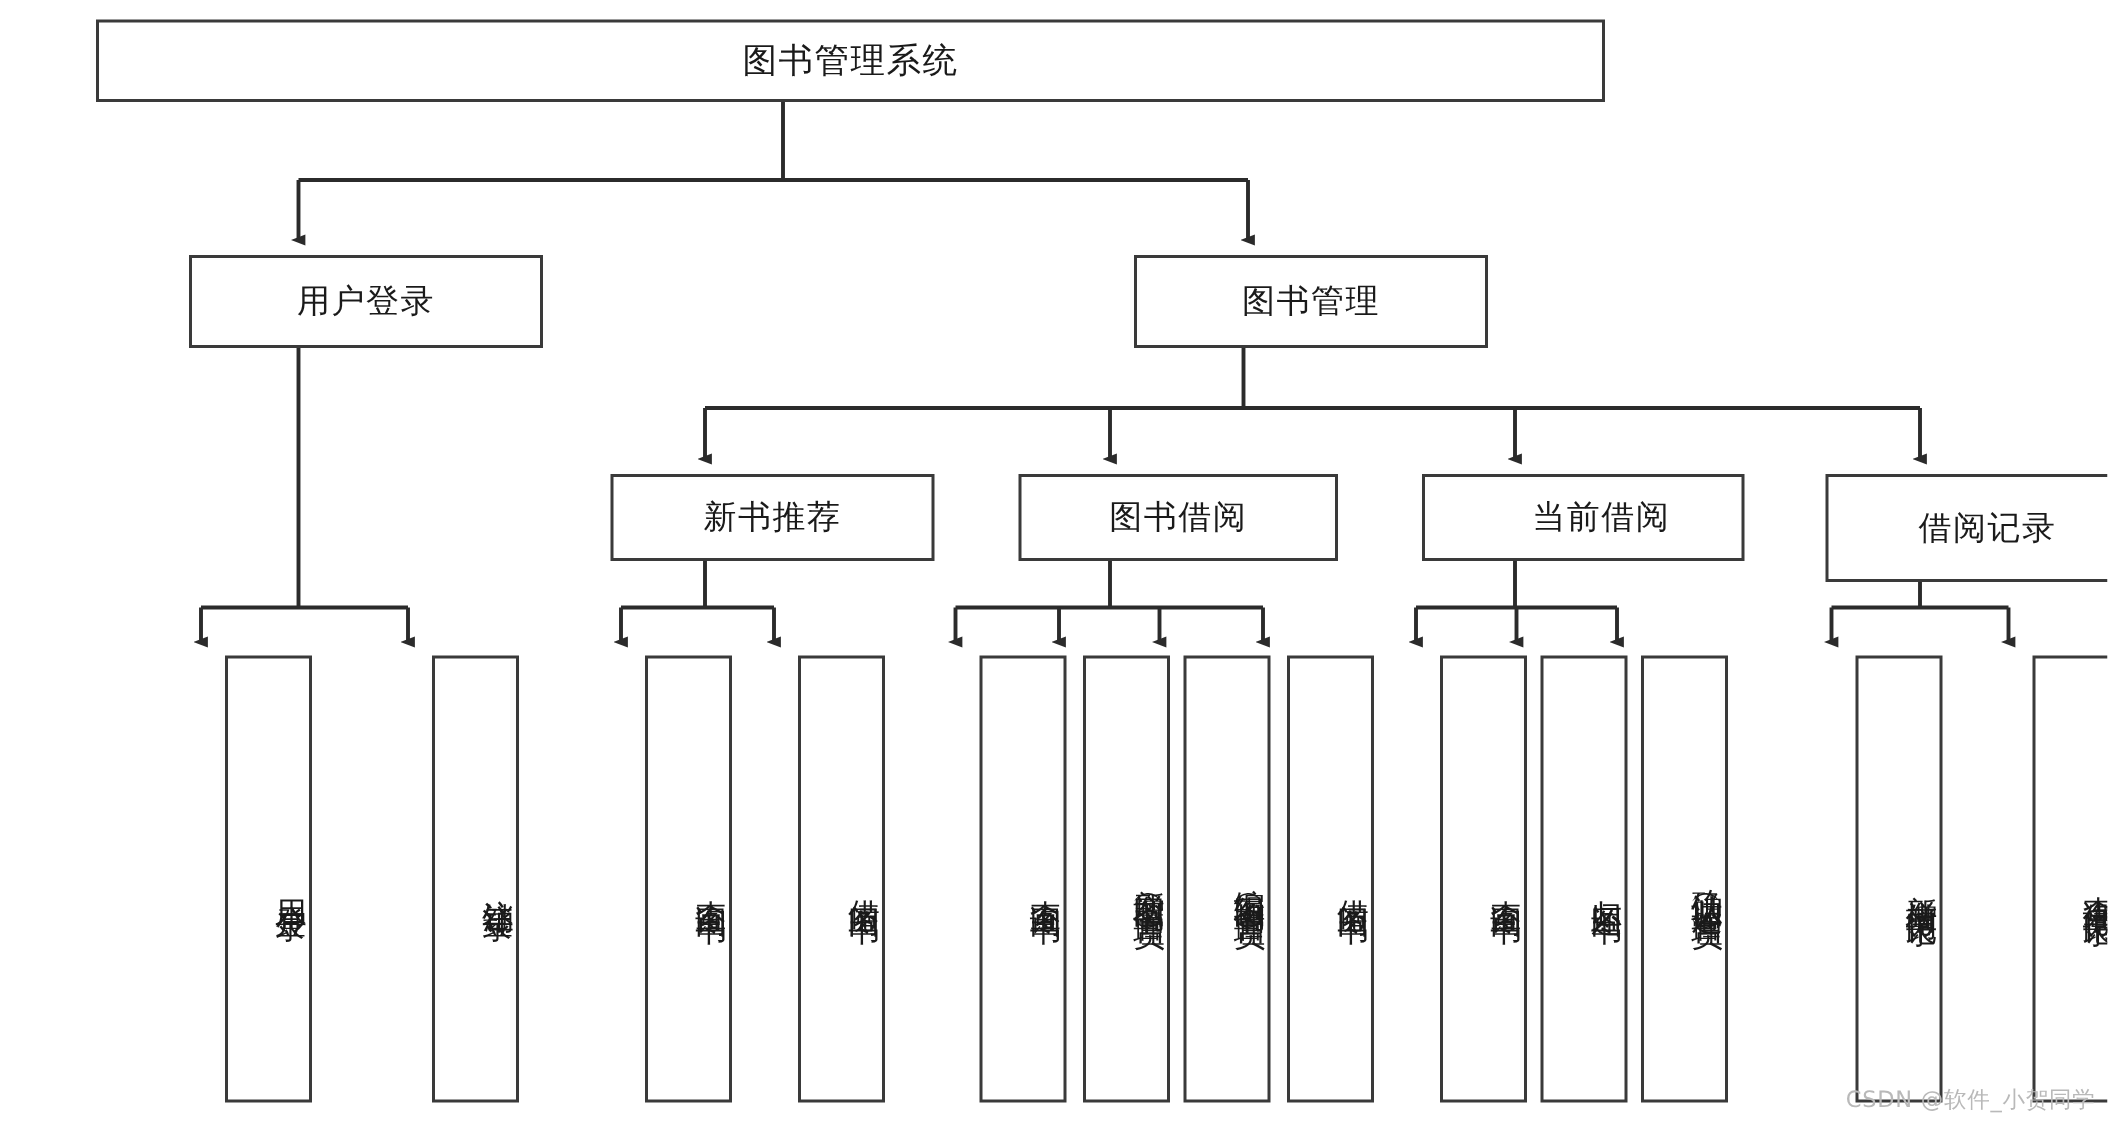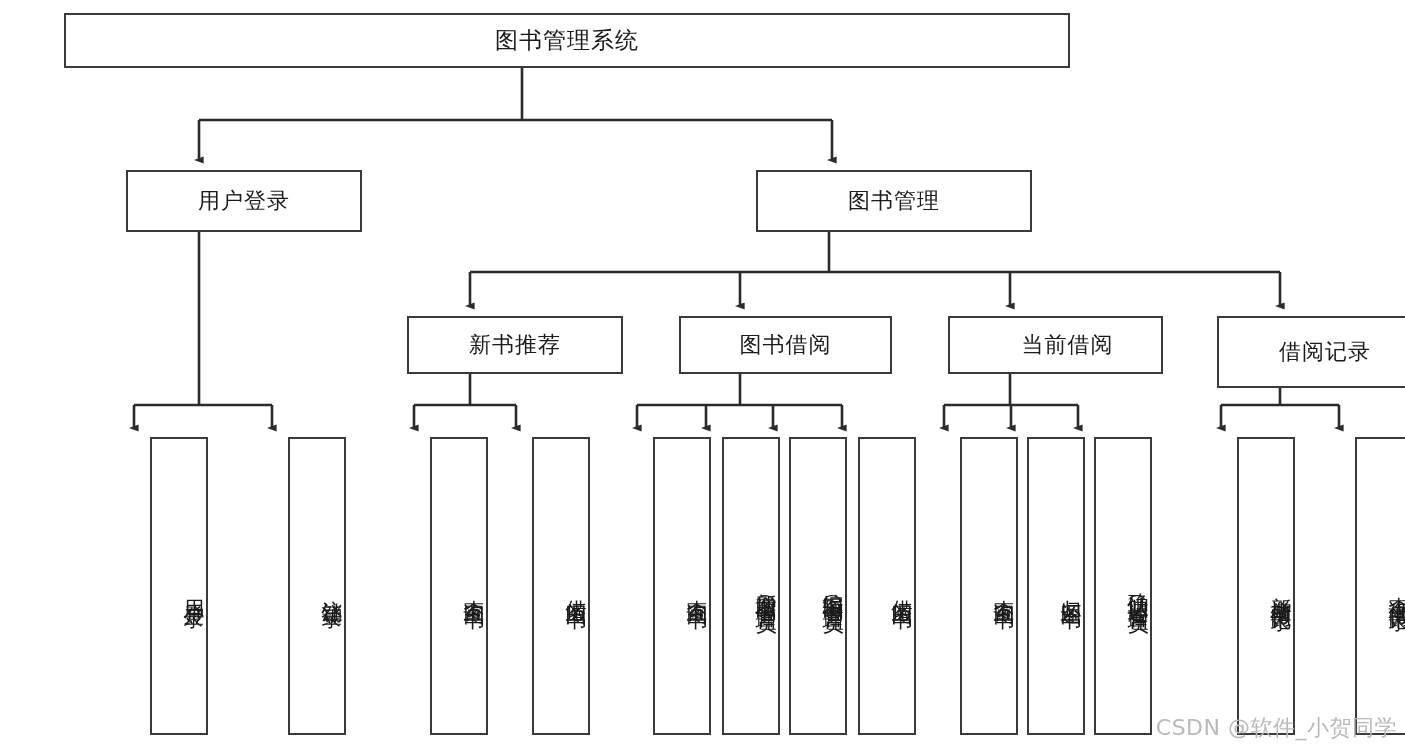--- a/index.html
+++ b/index.html
@@ -57,21 +57,21 @@
   }
   .node.vertical .vlabel {
     writing-mode: vertical-rl;
     text-orientation: upright;
     display: block;
   }
   #watermark {
     position: absolute;
     right: 8px;
     bottom: 4px;
-    font-size: 22px;
+    font-size: 15px;
     color: #b9b9b9;
     letter-spacing: 0.5px;
     z-index: 5;
     white-space: nowrap;
   }
 </style>
 </head>
 <body>
 
 <div id="diagram-root">
@@ -122,21 +122,21 @@
       <path d="M1280,374 L1280,405"></path>
       <path d="M1221,405 L1339,405"></path>
       <path d="M1221,405 L1221,428" marker-end="url(#arrow)"></path>
       <path d="M1339,405 L1339,428" marker-end="url(#arrow)"></path>
     </g>
   </svg>
 
   <div class="node horizontal root" style="left: 19px; top: 13px; width: 1006px; height: 55px;">图书管理系统</div>
 
   <div class="node horizontal" style="left: 81px; top: 170px; width: 236px; height: 62px;">用户登录</div>
-  <div class="node horizontal" style="left: 711px; top: 170px; width: 276px; height: 62px;">图书管理</div>
+  <div class="node horizontal" style="left: 711px; top: 170px; width: 236px; height: 62px;">图书管理</div>
 
   <div class="node horizontal" style="left: 634px; top: 316px; width: 213px; height: 58px;">图书借阅</div>
   <div class="node horizontal" style="left: 362px; top: 316px; width: 216px; height: 58px;">新书推荐</div>
   <div class="node horizontal" style="left: 903px; top: 316px; width: 215px; height: 58px; padding-left: 24px;">当前借阅</div>
   <div class="node horizontal" style="left: 1172px; top: 316px; width: 216px; height: 72px;">借阅记录</div>
 
   <div id="leaf-host">
       <div class="node vertical" style="left: 105px; top: 437px; width: 58px; height: 298px;">
         <span class="vlabel">用户登录</span>
       </div>

